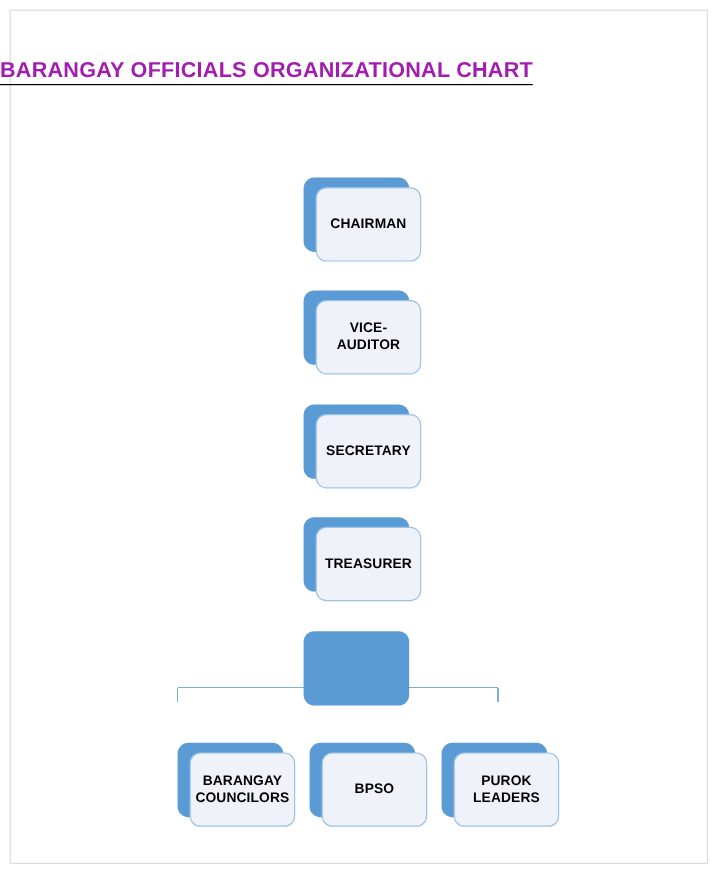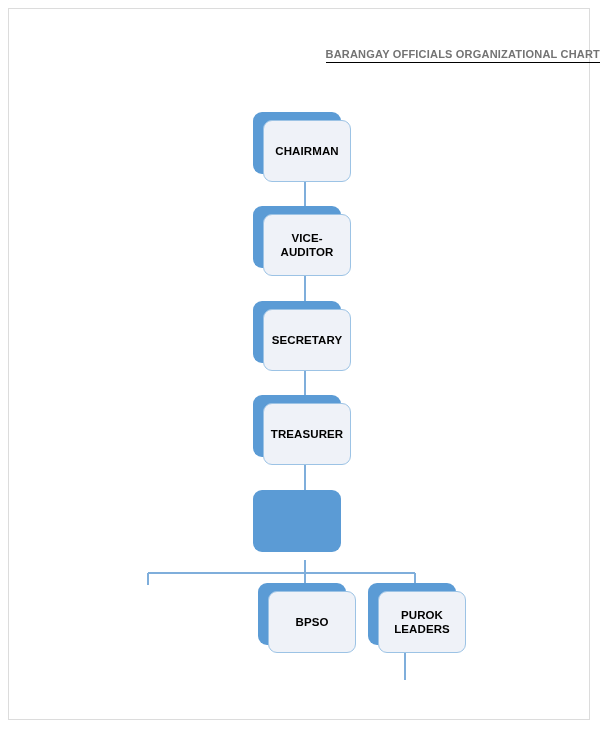--- a/index.html
+++ b/index.html
@@ -30,44 +30,45 @@
     border: 1px solid #dcdcdc;
     box-sizing: border-box;
     pointer-events: none;
   }
 
   #chart-title {
     position: absolute;
     left: 0;
     top: 48px;
     width: 600px;
-    text-align: right;
-    font-size: 11px;
+    text-align: left;
+    font-size: 18px;
     font-weight: bold;
     letter-spacing: 0.2px;
-    color: #737373;
+    color: #a21caf;
     white-space: nowrap;
   }
   #chart-title span.title-text {
     border-bottom: 1.6px solid #000000;
     padding-bottom: 2px;
   }
 
   
   #connector-layer {
     position: absolute;
     left: 0;
     top: 0;
     width: 600px;
     height: 730px;
   }
 
   
   .node {
     position: absolute;
+    margin-top: 36px;
   }
   .node .node-shadow {
     position: absolute;
     left: 0;
     top: 0;
     width: 88px;
     height: 62px;
     background: #5b9bd5;
     border-radius: 9px;
   }
@@ -155,20 +156,27 @@
     <div class="node-shadow"></div>
     <div class="node-face">
       <span class="node-label">TREASURER</span>
     </div>
   </div>
 
   <div class="node" style="left:253px; top:490px; width:99px; height:71px;">
     <div class="node-shadow"></div>
   </div>
 
+  <div class="node" style="left:148px; top:583px; width:99px; height:71px;">
+    <div class="node-shadow"></div>
+    <div class="node-face">
+      <span class="node-label">BARANGAY
+COUNCILORS</span>
+    </div>
+  </div>
 
   <div class="node" style="left:368px; top:583px; width:99px; height:71px;">
     <div class="node-shadow"></div>
     <div class="node-face">
       <span class="node-label">PUROK
 LEADERS</span>
     </div>
   </div>
 
   <div class="node" style="left:258px; top:583px; width:99px; height:71px;">

